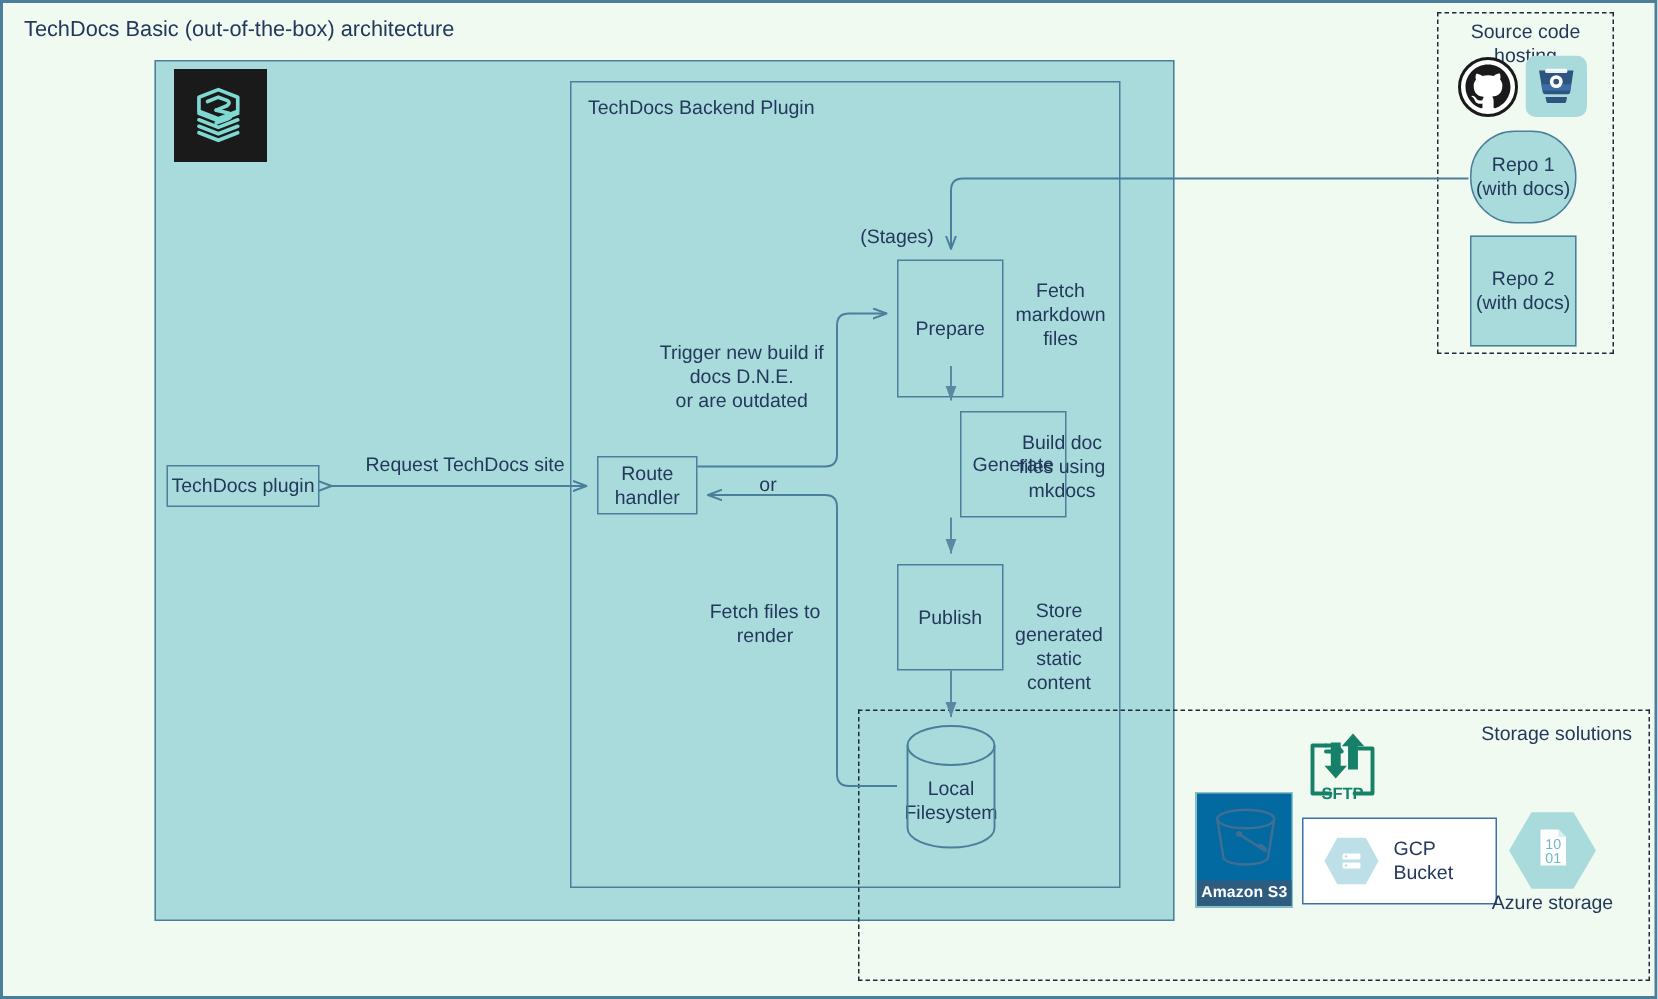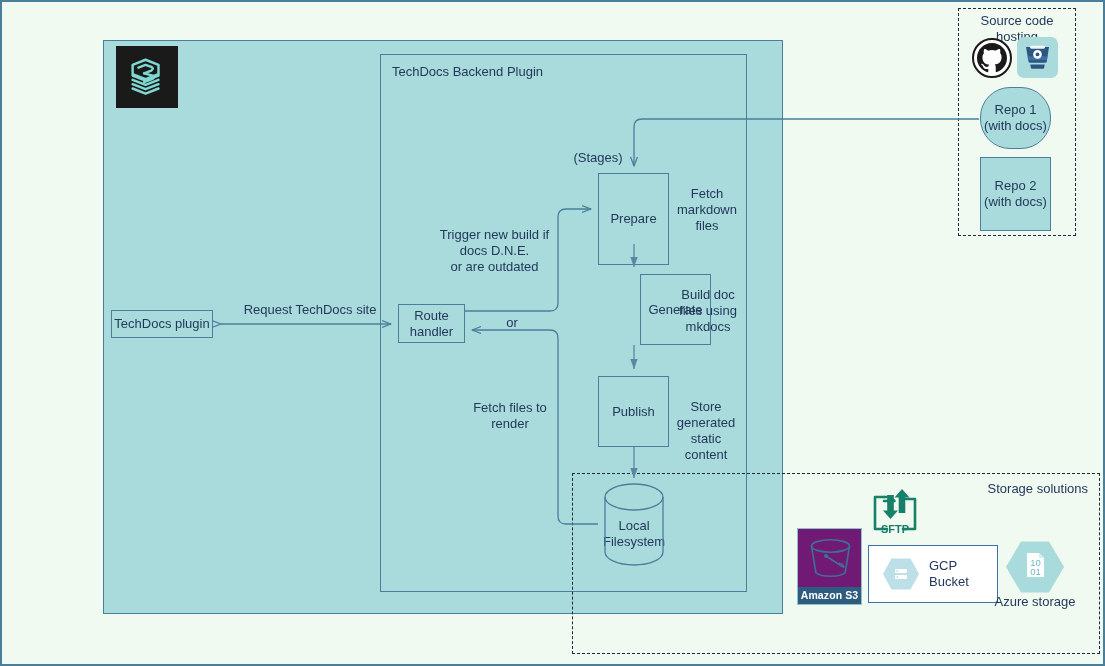--- a/index.html
+++ b/index.html
@@ -82,21 +82,21 @@
     position: absolute;
     background: #1a1a1a;
     display: flex;
     align-items: center;
     justify-content: center;
   }
   .icon-wrap { position: absolute; }
   .s3-tile {
     position: absolute;
     box-sizing: border-box;
-    background: #701a75;
+    background: #0369a1;
     border: 1px solid #8cc3c8;
     display: flex;
     flex-direction: column;
     justify-content: flex-end;
   }
   .s3-band {
     background: #2e5c7e;
     color: #ffffff;
     font-size: 10.5px;
     font-weight: bold;
@@ -135,20 +135,21 @@
     color: #23395b;
     text-align: center;
     white-space: nowrap;
   }
 </style>
 </head>
 <body>
 
 <div id="page">
 
+  <div class="title">TechDocs Basic (out-of-the-box) architecture</div>
 
   <div class="panel" style="left:101px; top:38px; width:680px; height:574px;"></div>
 
   <div class="backstage-logo" style="left:114px; top:44px; width:62px; height:62px;">
     <svg width="46" height="46" viewBox="0 0 64 64" aria-hidden="true">
       <g fill="none" stroke="#7fd8d2" stroke-width="3.4" stroke-linejoin="round" stroke-linecap="round">
         <path d="M30 8 L48 15 L48 28 L30 35 L12 28 L12 15 Z" fill="none"></path>
         <path d="M20 19 L30 15 L38 18 Q42 20 38 23 L28 27"></path>
         <path d="M28 27 L40 30 Q44 32.5 39 35 L28 39"></path>
         <path d="M12 30 L30 37 L48 30"></path>

